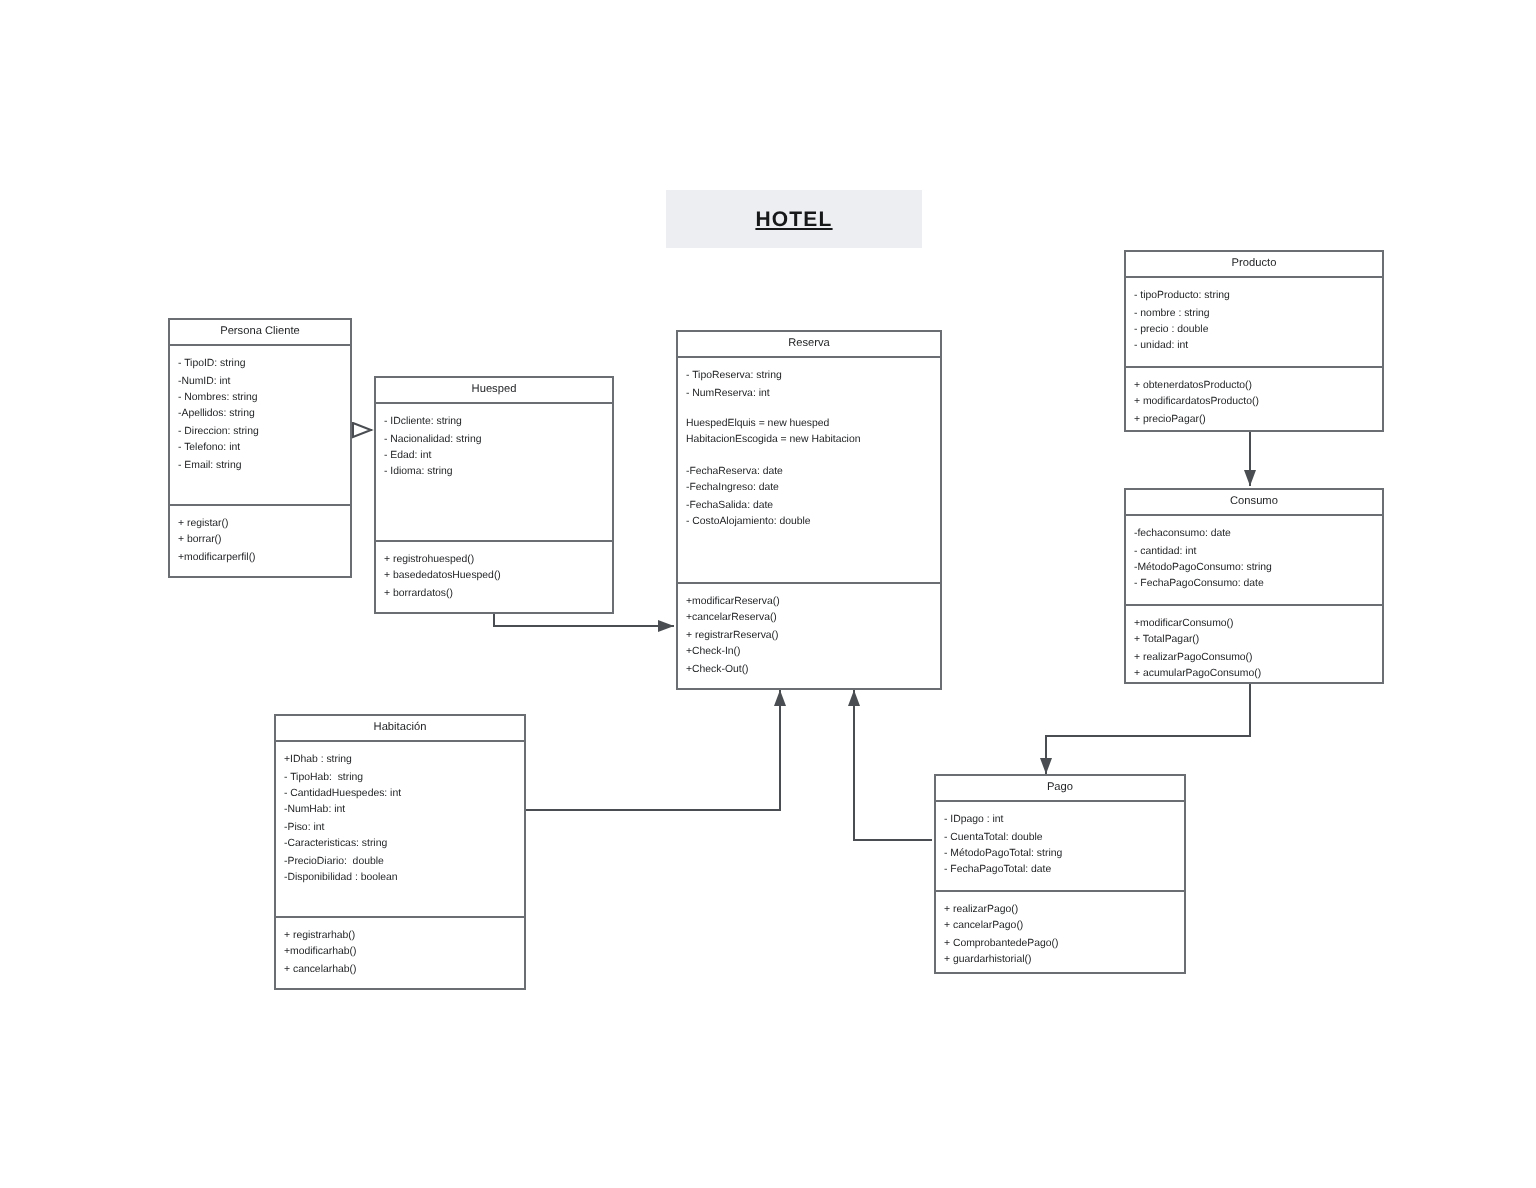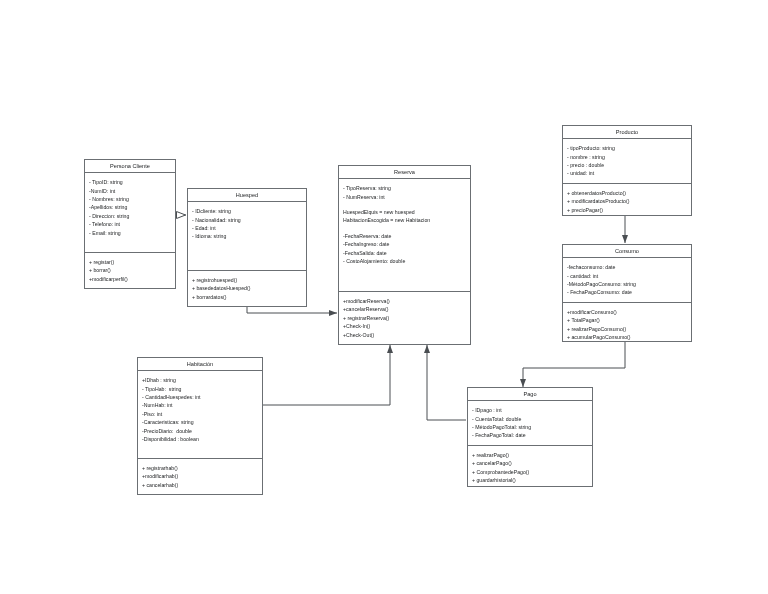--- a/index.html
+++ b/index.html
@@ -113,20 +113,23 @@
 
     <g>
       <path d="M625,216 L625,243" stroke="#4a4e52" stroke-width="1" fill="none" marker-end="url(#arrow-solid)"></path>
     </g>
 
     <g>
       <path d="M625,342 L625,368 L523,368 L523,387" stroke="#4a4e52" stroke-width="1" fill="none" marker-end="url(#arrow-solid)"></path>
     </g>
   </svg>
 
+  <div class="title-banner" style="left:333px; top:95px; width:128px; height:29px;">
+    <span class="title-text">HOTEL</span>
+  </div>
 
   <div class="uml-class" style="left:84px; top:159px; width:92px; height:130px;">
     <div class="uml-header">Persona Cliente</div>
     <div class="uml-attrs">
       <div class="uml-line">- TipoID: string</div>
       <div class="uml-line">-NumID: int</div>
       <div class="uml-line">- Nombres: string</div>
       <div class="uml-line">-Apellidos: string</div>
       <div class="uml-line">- Direccion: string</div>
       <div class="uml-line">- Telefono: int</div>

